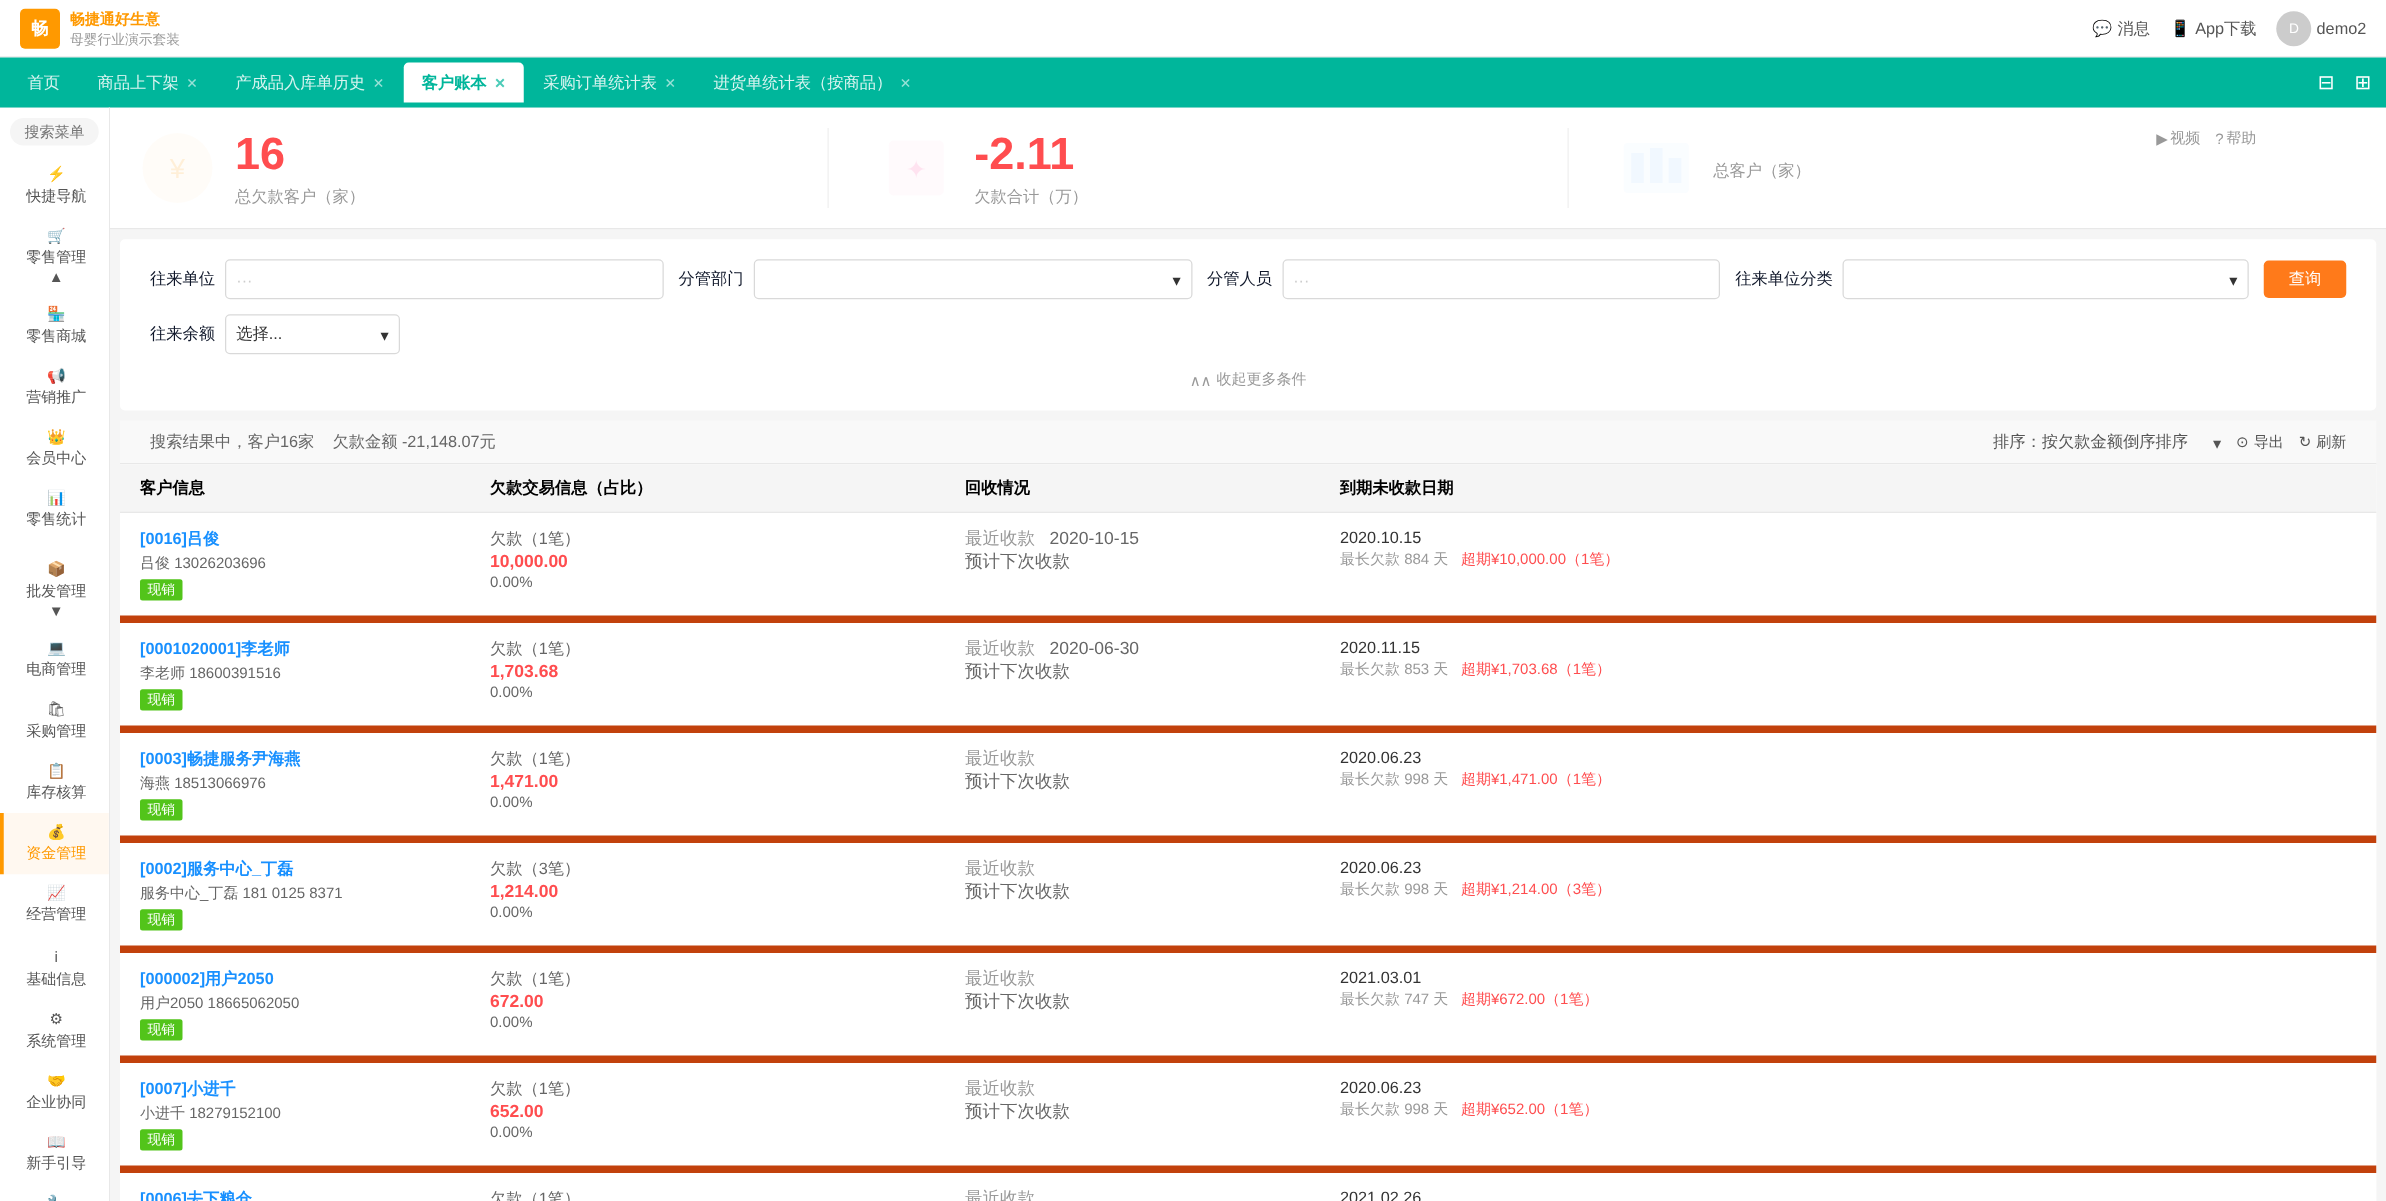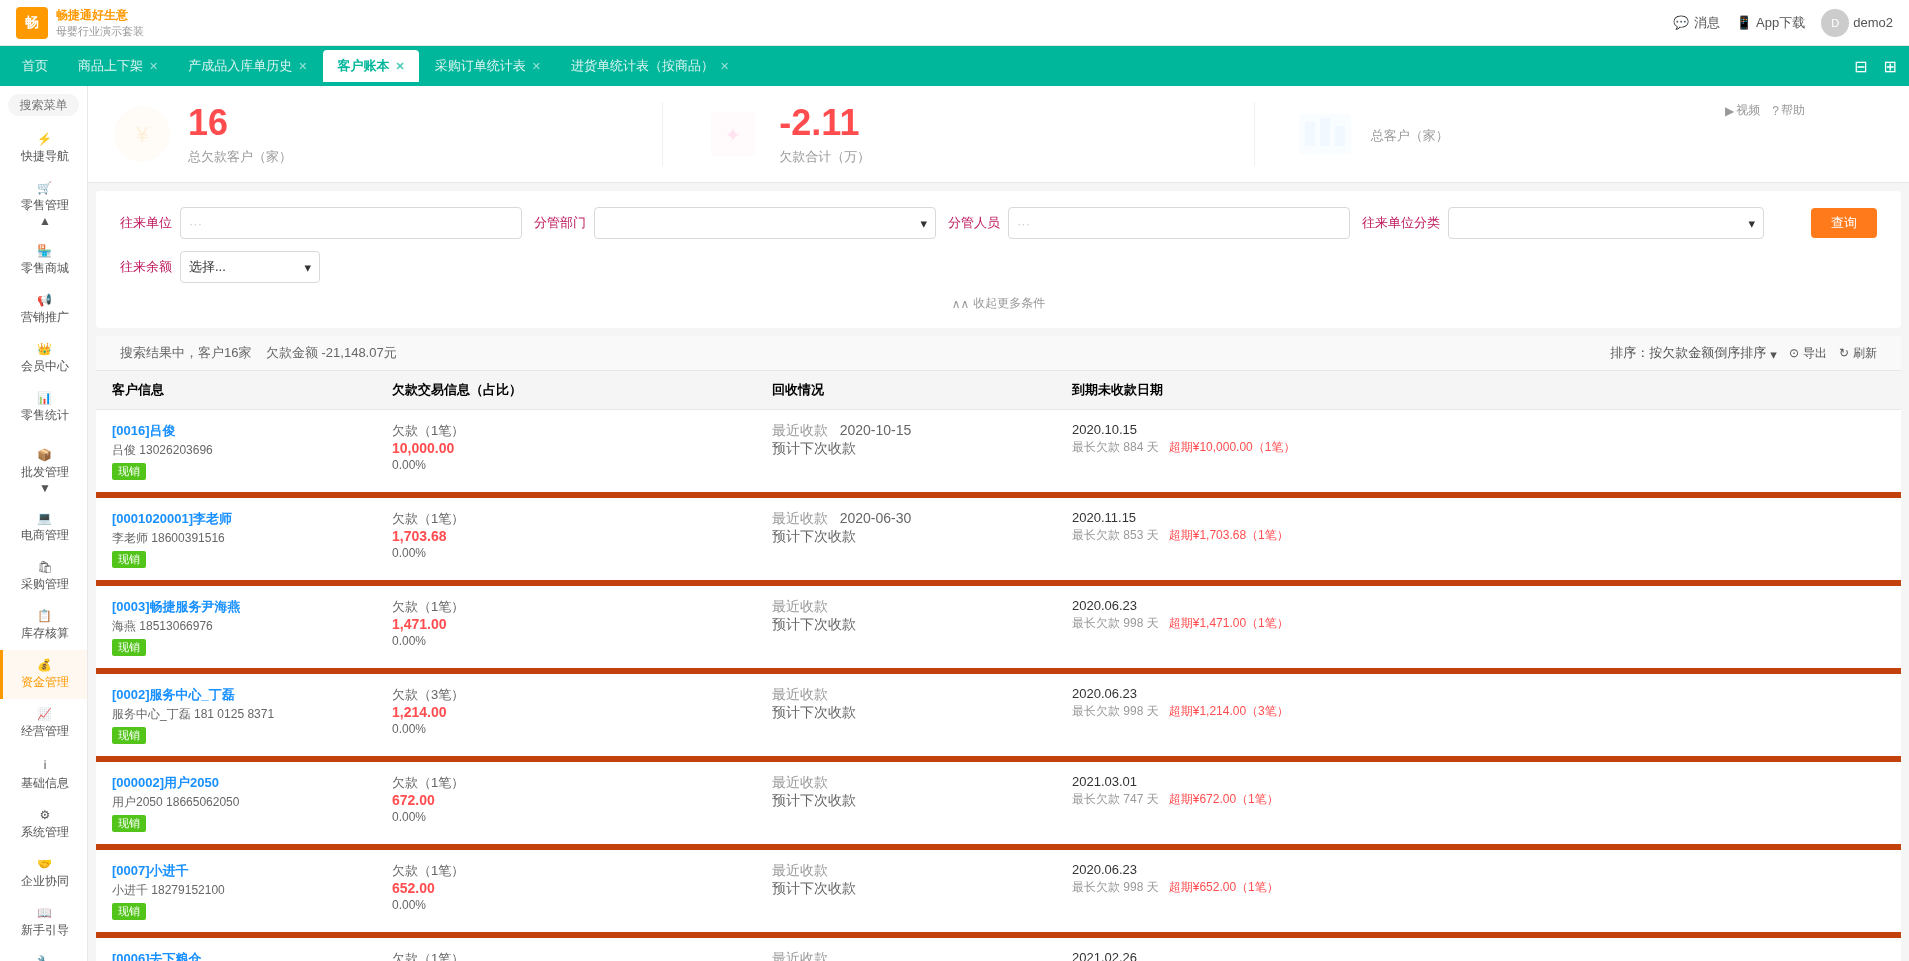--- a/index.html
+++ b/index.html
@@ -72,51 +72,51 @@
     .stat-label { font-size: 13px; color: #999; margin-top: 4px; }
     .stat-top-right { margin-left: auto; display: flex; gap: 12px; font-size: 12px; color: #999; align-self: flex-start; }
     .stat-top-right span { cursor: pointer; display: flex; align-items: center; gap: 2px; }
 
     
     .filter-area {
       background: #fff; padding: 16px 24px; margin: 8px; border-radius: 4px;
     }
     .filter-row { display: flex; align-items: center; gap: 12px; margin-bottom: 12px; }
     .filter-item { display: flex; align-items: center; gap: 8px; flex: 1; }
-    .filter-label { font-size: 13px; color: #be185d; white-space: nowrap; font-family: Liberation Serif, serif; }
+    .filter-label { font-size: 13px; color: #0f172a; white-space: nowrap; font-family: Liberation Serif, serif; }
     .filter-input {
       flex: 1; height: 32px; border: 1px solid #d9d9d9; border-radius: 4px;
       padding: 0 8px; font-size: 13px; color: #333;
       display: flex; align-items: center; justify-content: space-between;
       cursor: pointer; background: #fff;
     }
     .filter-input .dots { color: #ccc; }
     .filter-select {
       flex: 1; height: 32px; border: 1px solid #d9d9d9; border-radius: 4px;
       padding: 0 8px; font-size: 13px; background: #fff;
       display: flex; align-items: center; justify-content: space-between; cursor: pointer;
     }
     .filter-btn {
       background: #ff7a1a; color: #fff; border: none; border-radius: 4px;
-      padding: 6px 20px; font-size: 13px; cursor: pointer; white-space: nowrap; margin-left: 35px;
+      padding: 6px 20px; font-size: 13px; cursor: pointer; white-space: nowrap;
     }
     .collapse-row {
       display: flex; justify-content: center; align-items: center;
       color: #999; font-size: 12px; cursor: pointer; gap: 4px; margin-top: 4px;
     }
 
     
     .result-bar {
       display: flex; align-items: center; justify-content: space-between;
       background: #f9f9f9; padding: 8px 24px; margin: 0 8px;
       border-bottom: 1px solid #e8e8e8; font-size: 13px; color: #666;
     }
     .result-bar-right { display: flex; align-items: center; gap: 12px; }
     .sort-select {
-      display: flex; align-items: flex-end; gap: 4px; cursor: pointer; color: #555;
+      display: flex; align-items: flex-end; gap: 20px; cursor: pointer; color: #555;
     }
     .action-btn { display: flex; align-items: center; gap: 4px; cursor: pointer; color: #555; font-size: 12px; }
 
     
     .table-area { margin: 0 8px 8px 8px; background: #fff; }
     .table-header {
       display: grid;
       grid-template-columns: 280px 380px 300px 1fr;
       background: #f5f5f5; border-bottom: 1px solid #e8e8e8;
       padding: 10px 16px; font-size: 13px; font-weight: bold; color: #000000;

